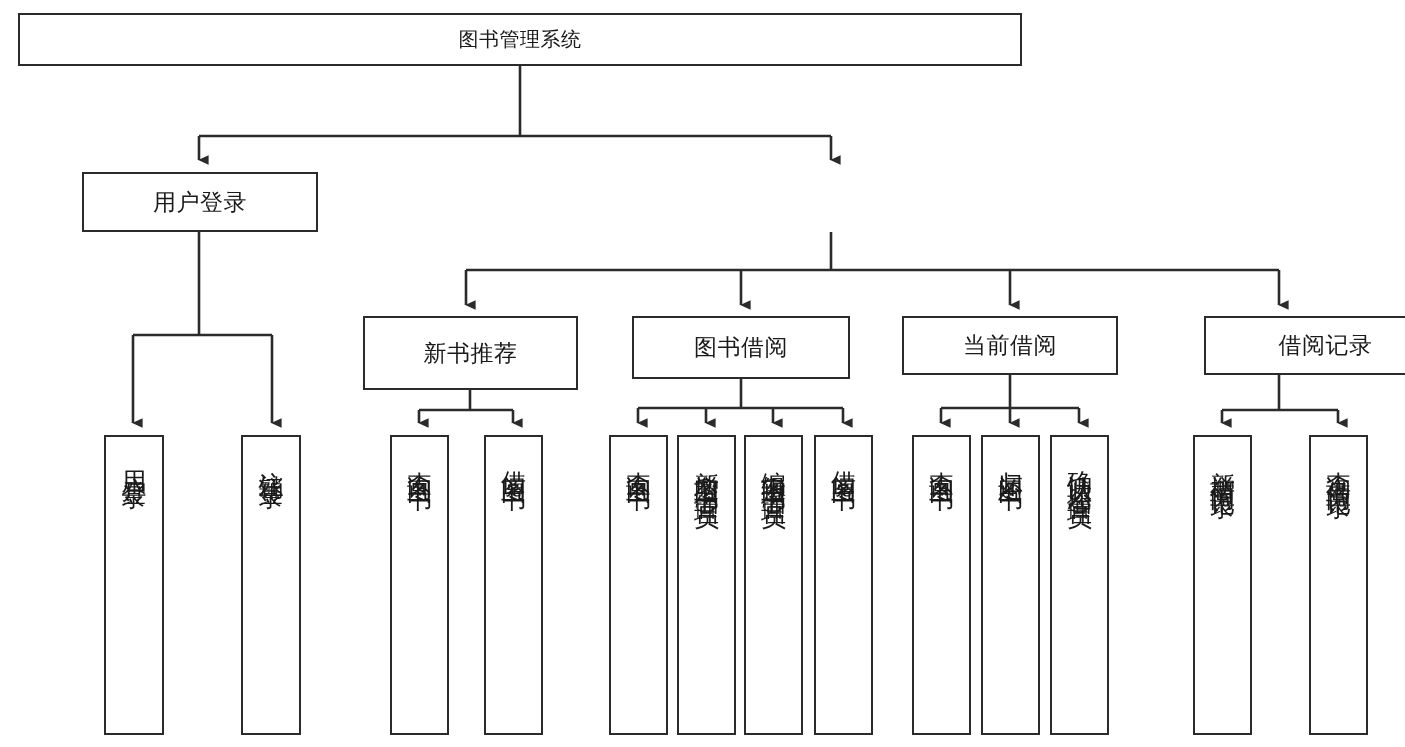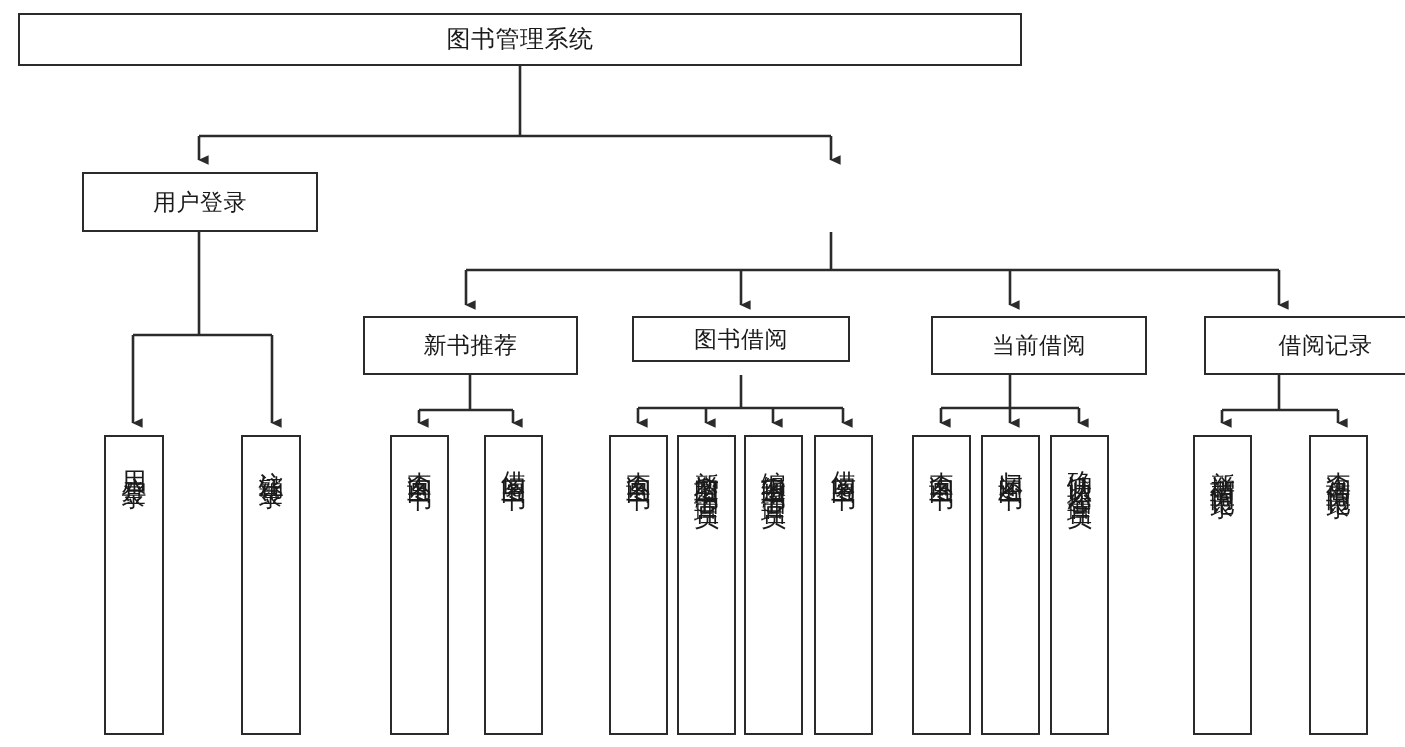--- a/index.html
+++ b/index.html
@@ -49,21 +49,21 @@
     align-items: flex-start;
     padding-top: 14px;
   }
   .node.vert .label {
     writing-mode: vertical-rl;
     text-orientation: upright;
     font-size: 25px;
     letter-spacing: 5px;
     line-height: 1;
   }
-  .node.root .label { font-size: 24px; }
+  .node.root .label { font-size: 20px; }
   .watermark {
     position: absolute;
     right: 16px;
     bottom: 6px;
     font-size: 17px;
     color: #c8c8c8;
     letter-spacing: 0.5px;
     white-space: nowrap;
   }
 </style>
@@ -126,27 +126,27 @@
   </svg>
 
   <div class="node horiz root" style="left:18px; top:13px; width:1004px; height:53px;">
     <span class="label">图书管理系统</span>
   </div>
 
   <div class="node horiz" style="left:82px; top:172px; width:236px; height:60px;">
     <span class="label">用户登录</span>
   </div>
 
-  <div class="node horiz" style="left:363px; top:316px; width:215px; height:59px;align-items:center;">
+  <div class="node horiz" style="left:363px; top:316px; width:215px; height:74px;align-items:center;">
     <span class="label">新书推荐</span>
   </div>
-  <div class="node horiz" style="left:632px; top:316px; width:218px; height:46px;">
+  <div class="node horiz" style="left:632px; top:316px; width:218px; height:63px;">
     <span class="label">图书借阅</span>
   </div>
-  <div class="node horiz" style="left:902px; top:316px; width:216px; height:59px;margin-left:29px;">
+  <div class="node horiz" style="left:902px; top:316px; width:216px; height:59px;">
     <span class="label">当前借阅</span>
   </div>
   <div class="node horiz" style="left:1204px; top:316px; width:243px; height:59px;">
     <span class="label">借阅记录</span>
   </div>
 
   <div class="node vert" style="left:104px; top:435px; width:60px; height:300px;">
     <span class="label">用户登录</span>
   </div>
   <div class="node vert" style="left:241px; top:435px; width:60px; height:300px;">

